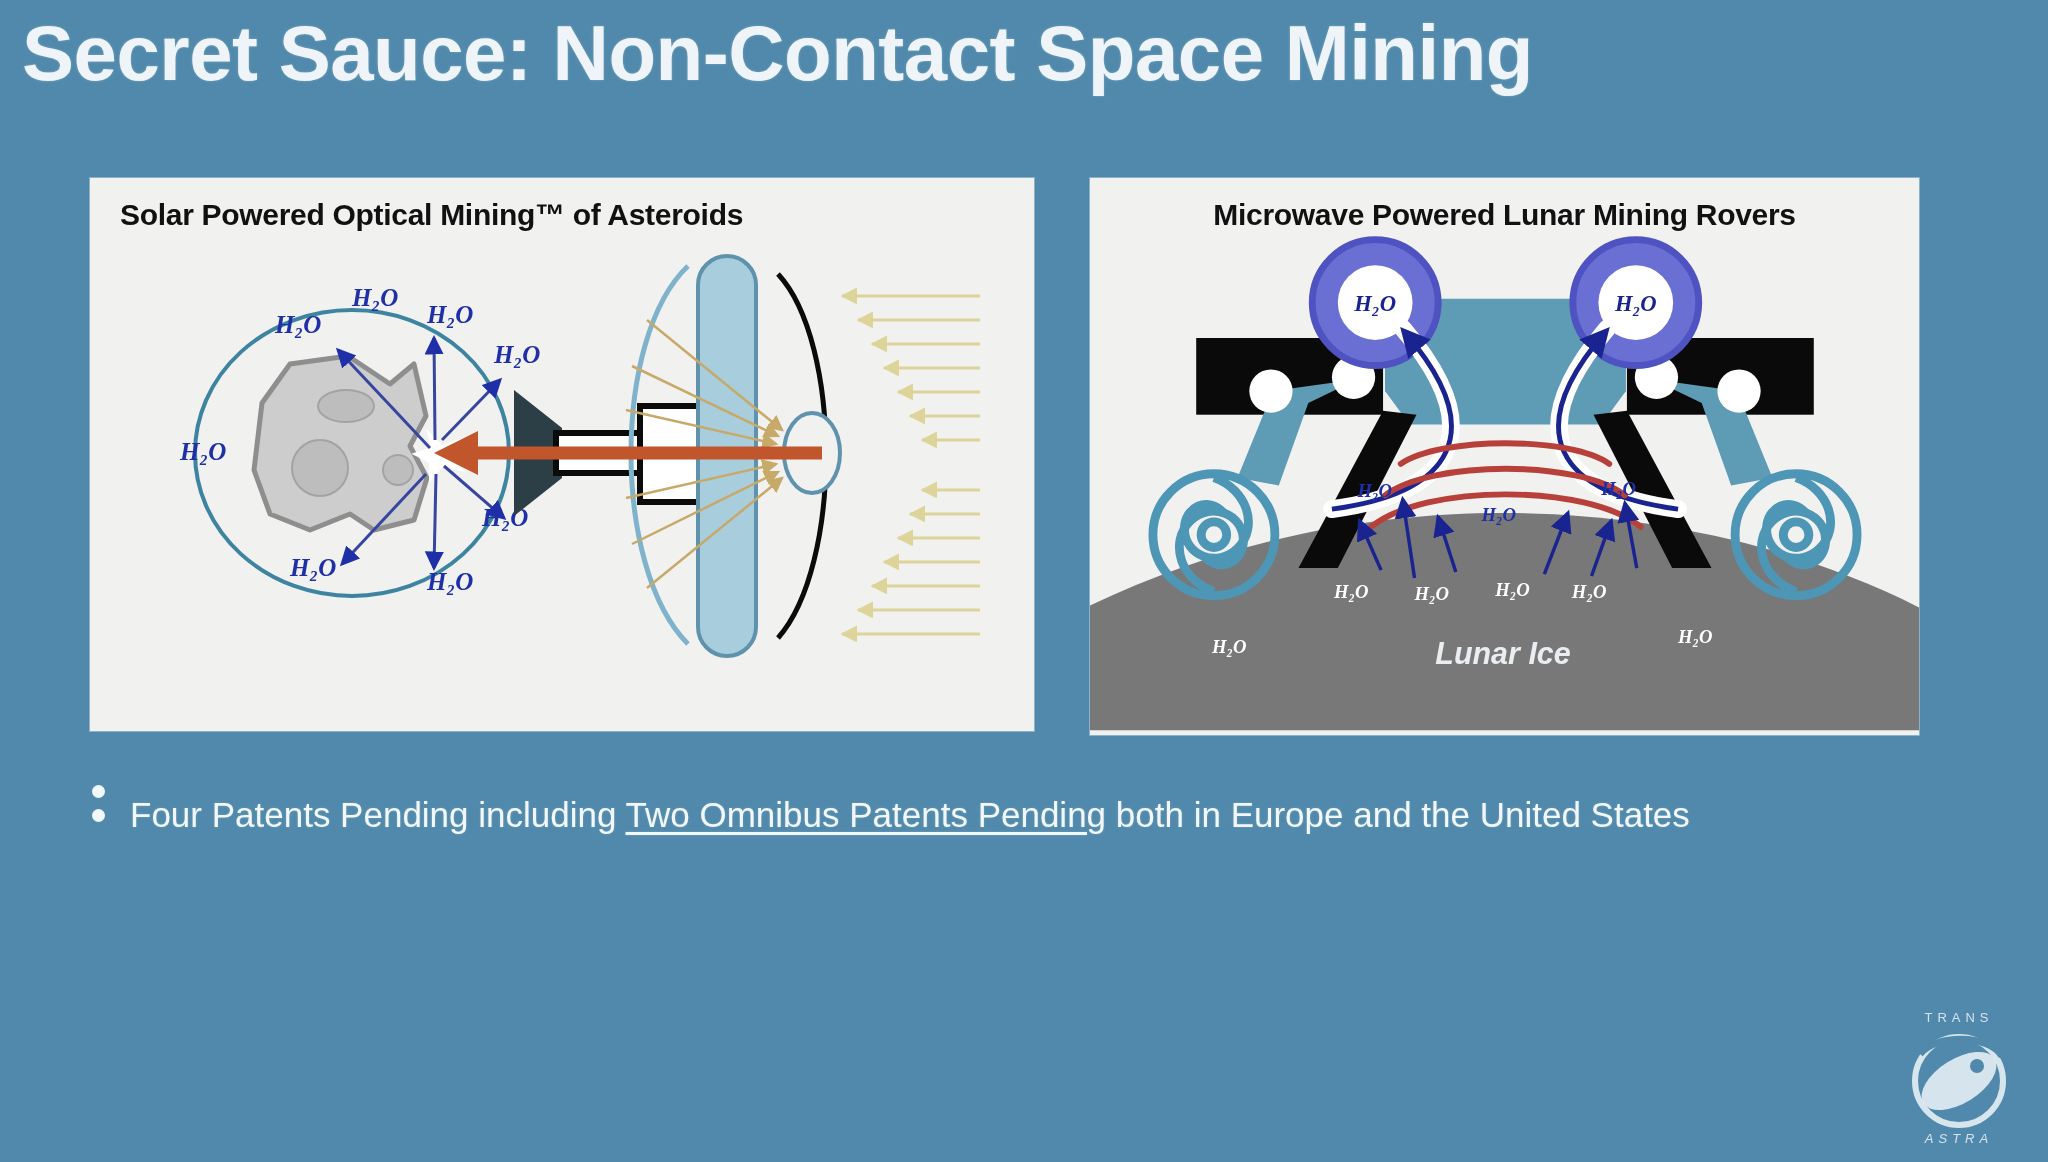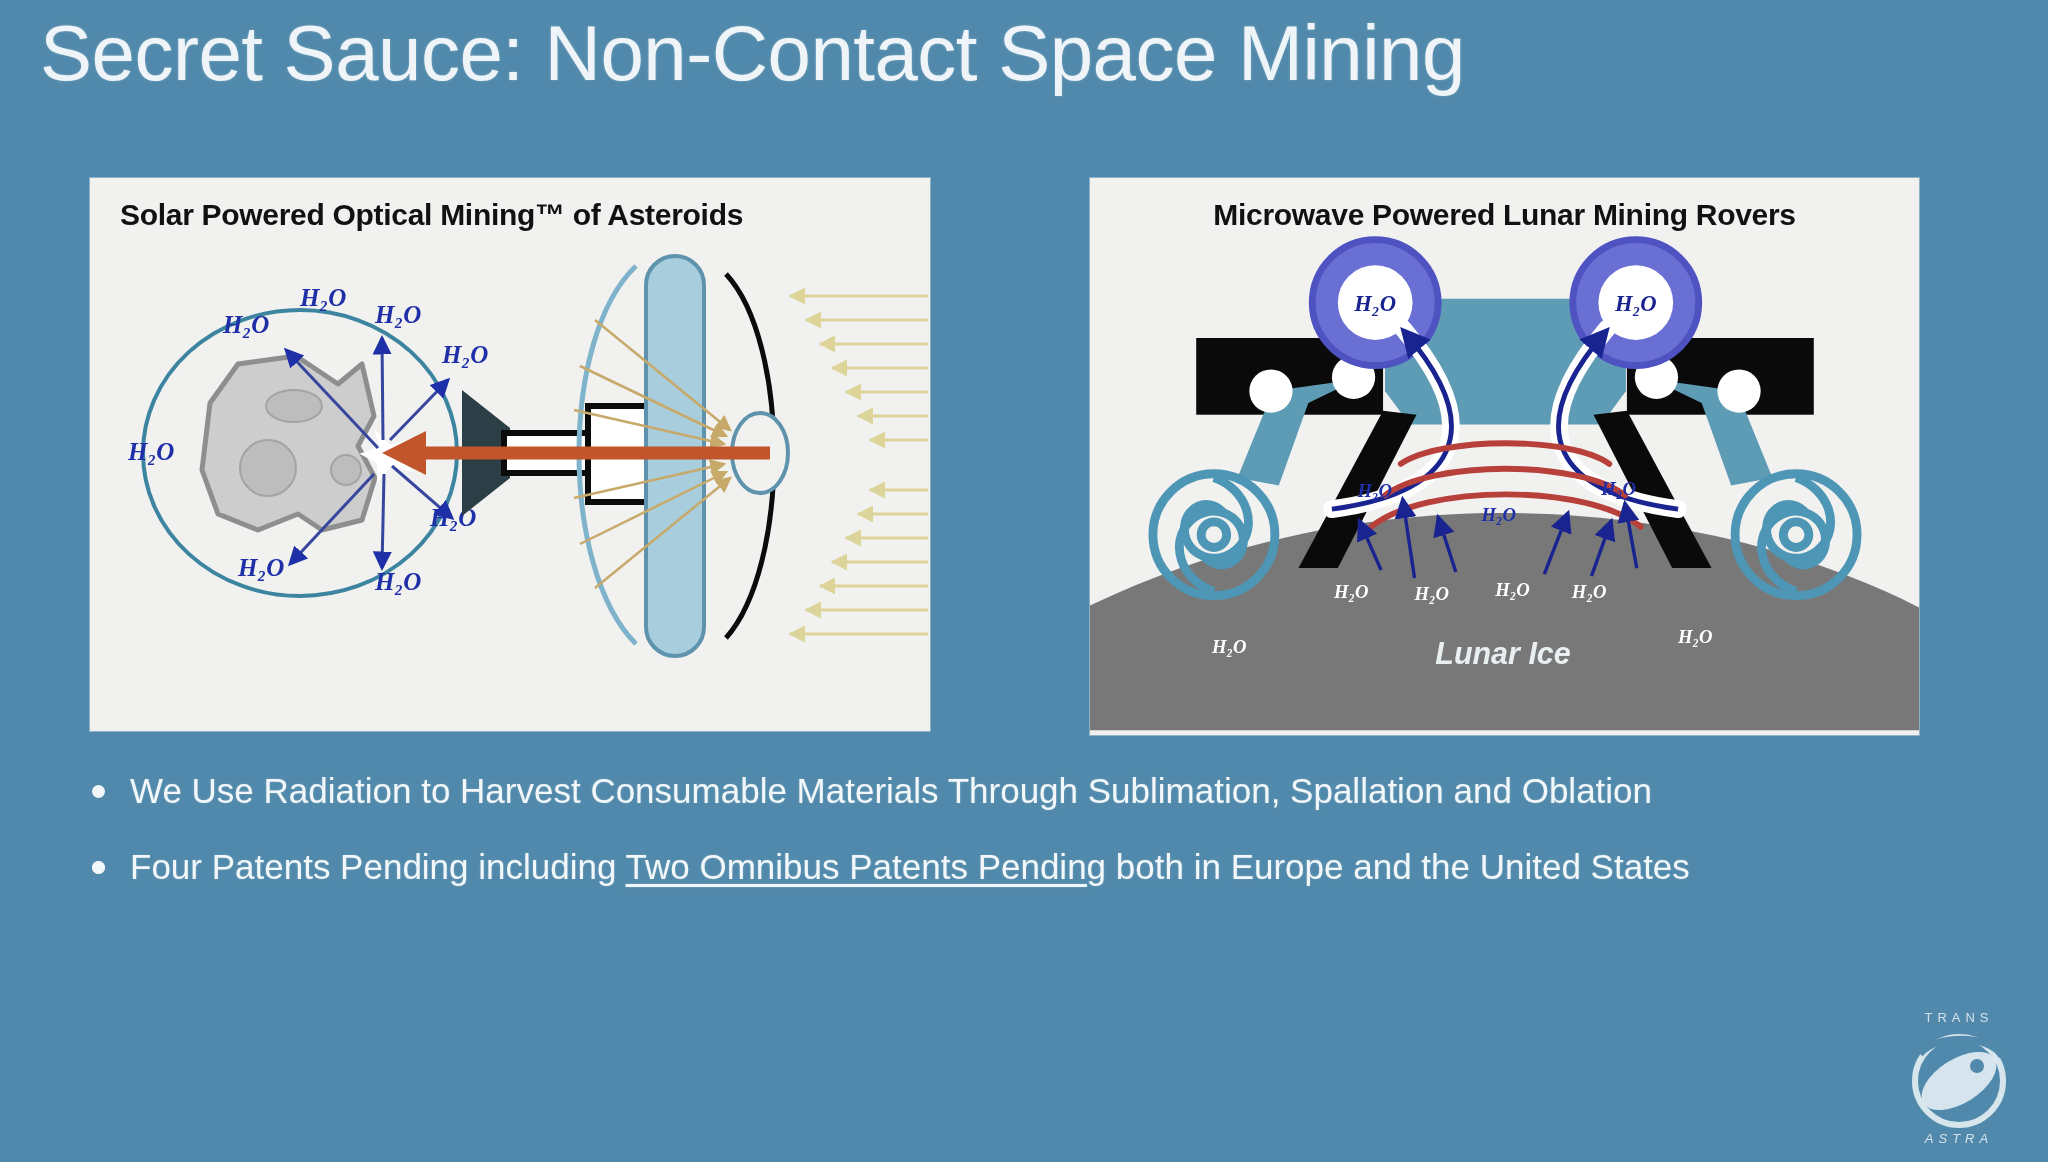--- a/index.html
+++ b/index.html
@@ -7,34 +7,34 @@
     width:2048px;height:1162px;
     background:#5089ab;
     font-family:"Liberation Sans", sans-serif;
     overflow:hidden;
     position:relative;
   }
   .slide{position:absolute;inset:0;background:#5089ab;}
 
   
   .title{
-    position:absolute;left:40px;top:8px;
-    font-size:78px;font-weight:400;color:#eef4f7;
+    position:absolute;left:22px;top:8px;
+    font-size:78px;font-weight:700;color:#eef4f7;
     letter-spacing:-0.5px;white-space:nowrap;
     text-shadow:0 0 3px rgba(255,255,255,.25);
     text-align:right;
   }
 
   
   .panel{
     position:absolute;background:#f1f1f0;
     box-shadow:0 0 0 1px rgba(255,255,255,.35);
     overflow:hidden;
   }
-  #panel-left{left:90px;top:178px;width:840px;height:553px;}
+  #panel-left{left:90px;top:178px;width:944px;height:553px;}
   #panel-right{left:1090px;top:178px;width:829px;height:557px;}
 
   .panel-title{
     position:absolute;left:0;right:0;top:20px;
     text-align:center;color:#111;
     font-size:30px;font-weight:bold;letter-spacing:-0.3px;
   }
   #panel-left .panel-title{text-align:left;padding-left:30px;}
   #panel-right .panel-title{text-align:center;}
 
@@ -261,24 +261,20 @@
         <text x="124" y="478">H₂O</text>
         <text x="598" y="468">H₂O</text>
       </g>
 
       <text x="420" y="490" text-anchor="middle" fill="#e9eef1" font-size="31" font-style="italic" font-weight="bold" font-family="Liberation Sans, sans-serif">Lunar Ice</text>
     </svg>
   </div>
 
   <div class="bullets">
 
-    <div class="bullet">
-      <span class="dot"></span>
-      <span>We Use Radiation to Harvest Consumable Materials Through Sublimation, Spallation and Oblation</span>
-    </div>
 
     <div class="bullet">
       <span class="dot"></span>
     </div>
 
     <div class="bullet">
       <span class="dot"></span>
       <span>Four Patents Pending including </span><u>Two Omnibus Patents Pending</u><span> both in Europe and the United States</span>
     </div>
 

